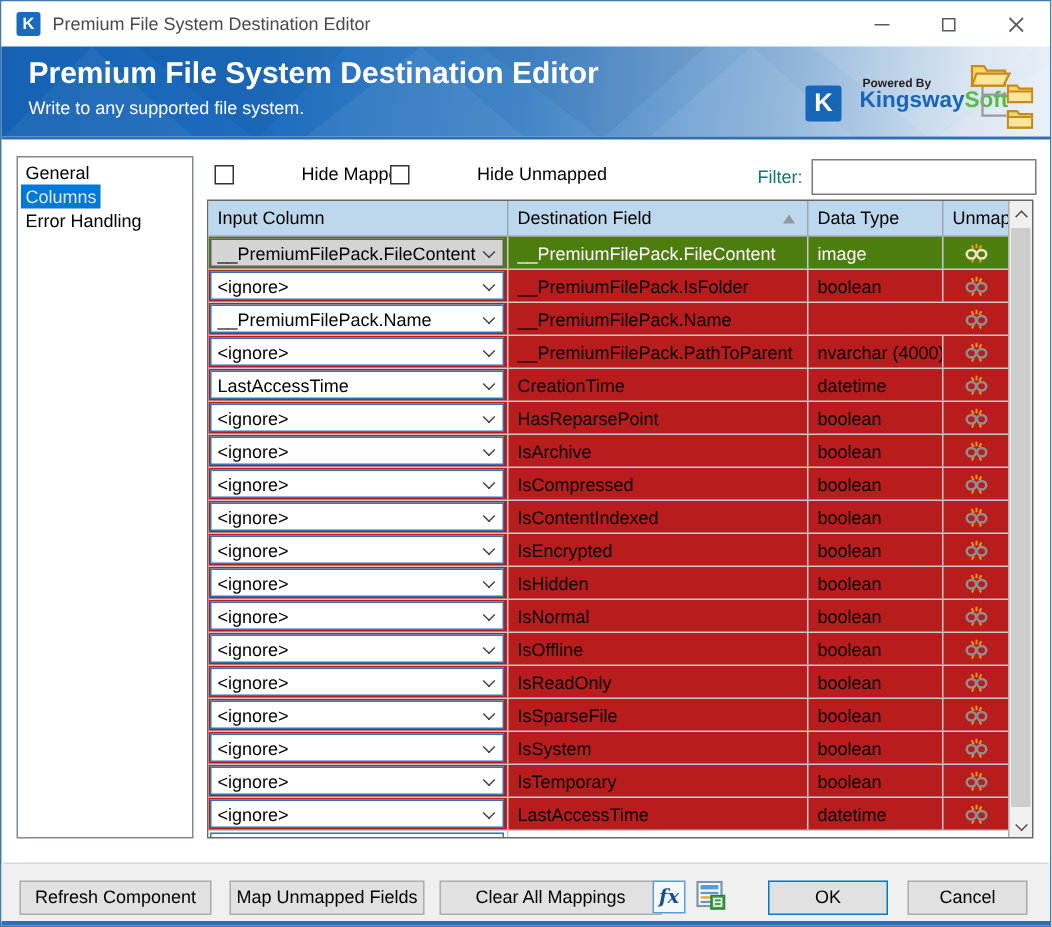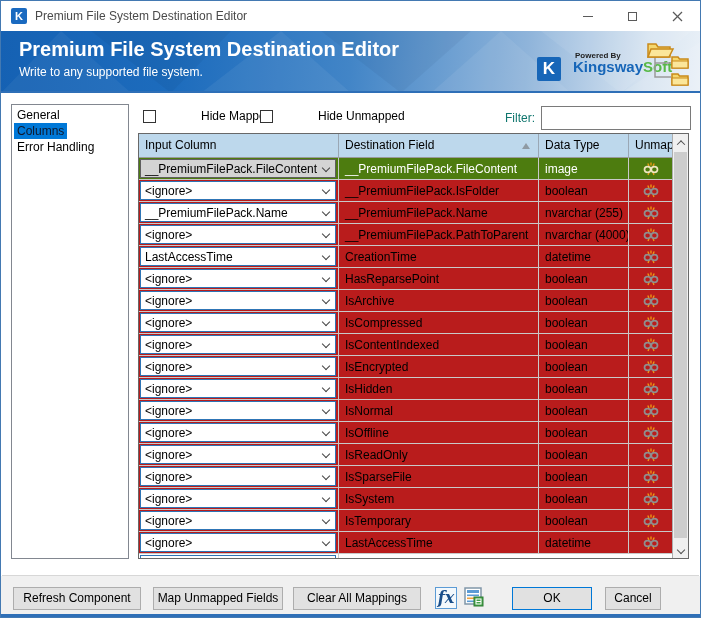--- a/index.html
+++ b/index.html
@@ -31,21 +31,21 @@
   .logo-text { margin-left:12px; }
   .powered-by { font-size:8px; font-weight:bold; color:#222; margin-left:2px; }
   .brand { font-size:15px; font-weight:bold; margin-top:-2px; }
   .brand-blue { color:#1766b8; } .brand-green { color:#58b947; }
   .folder-tree { position:absolute; left:644px; top:6px; }
 
   
   .sidebar { position:absolute; left:10px; top:103px; width:118px; height:455px; background:#fff;
     border:1px solid #828790; padding:2px 0 0 2px; }
   .sb-item { font-size:12px; color:#000; line-height:16px; padding:0 3px; display:inline-block; clear:both; float:left; }
-  .sb-item.selected { background:#0078d7; color:#0f172a; }
+  .sb-item.selected { background:#0078d7; color:#e5e5e5; }
 
   
   .chk-group { position:absolute; top:107px; height:16px; display:flex; align-items:center; font-size:12px; color:#000;gap:40px; }
   .chk-box { width:13px; height:13px; border:1px solid #333; background:#fff; margin-right:5px; }
   .chk-mapped { left:142px; } .chk-unmapped { left:240px;margin-left:19px; }
   .filter-label { position:absolute; left:460px; top:110px; width:74px; text-align:right; font-size:12px; color:#0f766e; }
   .filter-input { position:absolute; left:540px; top:105px; width:150px; height:24px; border:1px solid #7a7a7a;
     font-size:12px; padding:0 4px; outline:none; }
 
   
@@ -83,27 +83,27 @@
   .arr.down { transform:rotate(45deg); }
   .sb-thumb { position:absolute; left:1px; top:18px; width:13px; height:386px; background:#cdcdcd; }
 
   
   .footer-sep { position:absolute; left:1px; right:1px; top:574px; height:1px; background:#d7d7d7; }
   .footer { position:absolute; left:0; right:0; top:575px; height:40px; background:#f0f0f0; }
   .btn { position:absolute; top:11px; height:23px; background:#e1e1e1; border:1px solid #adadad;
     font-size:12px; color:#000; text-align:center; line-height:21px; cursor:pointer; }
   .btn-refresh { left:12px; width:128px; }
   .btn-map { left:152px; width:130px; }
-  .btn-clear { left:292px; width:128px; }
+  .btn-clear { left:292px; width:148px; }
   .btn-ok { left:511px; width:80px; border:1px solid #0078d7; }
-  .btn-cancel { left:604px; width:56px; }
+  .btn-cancel { left:604px; width:80px; }
   .fx-btn { position:absolute; left:434px; top:11px; width:22px; height:22px; background:#f3f8fc;
     border:1px solid #5b9bd5; text-align:center; line-height:20px; cursor:pointer; }
   .fx-text { font-family:"DejaVu Serif","Liberation Serif",serif; font-style:italic; font-weight:bold;
-    font-size:16px; color:#1a4e8a; }
+    font-size:13px; color:#1a4e8a; }
   .report-btn { position:absolute; left:462px; top:11px; width:22px; height:22px; background:transparent; border:none; cursor:pointer; }
   .bottom-edge { position:absolute; left:0; right:0; bottom:0; height:3px; background:#2e6fb7; }
 </style>
 </head>
 <body>
 
 <div class="window">
 
   <div class="titlebar">
     <div class="app-icon"><span>K</span></div>
@@ -233,21 +233,20 @@
                 </g>
               </svg>
             </button>
           </div>
         </div>
         <div class="row">
           <div class="cell cell-input">
             <div class="combobox"><span>__PremiumFilePack.Name</span><div class="chev"></div></div>
           </div>
           <div class="cell cell-dest">__PremiumFilePack.Name</div>
-          <div class="cell cell-type">nvarchar (255)</div>
           <div class="cell cell-unmap">
             <button class="unmap-btn">
               <svg width="16" height="14" viewBox="0 0 16 14">
                 <g stroke="#f39c12" stroke-width="1.3">
                   <line x1="8" y1="0.5" x2="8" y2="3.5"></line>
                   <line x1="4.8" y1="1.5" x2="6" y2="4"></line>
                   <line x1="11.2" y1="1.5" x2="10" y2="4"></line>
                   <line x1="6" y1="10.8" x2="5" y2="13"></line>
                   <line x1="10" y1="10.8" x2="11" y2="13"></line>
                 </g>

